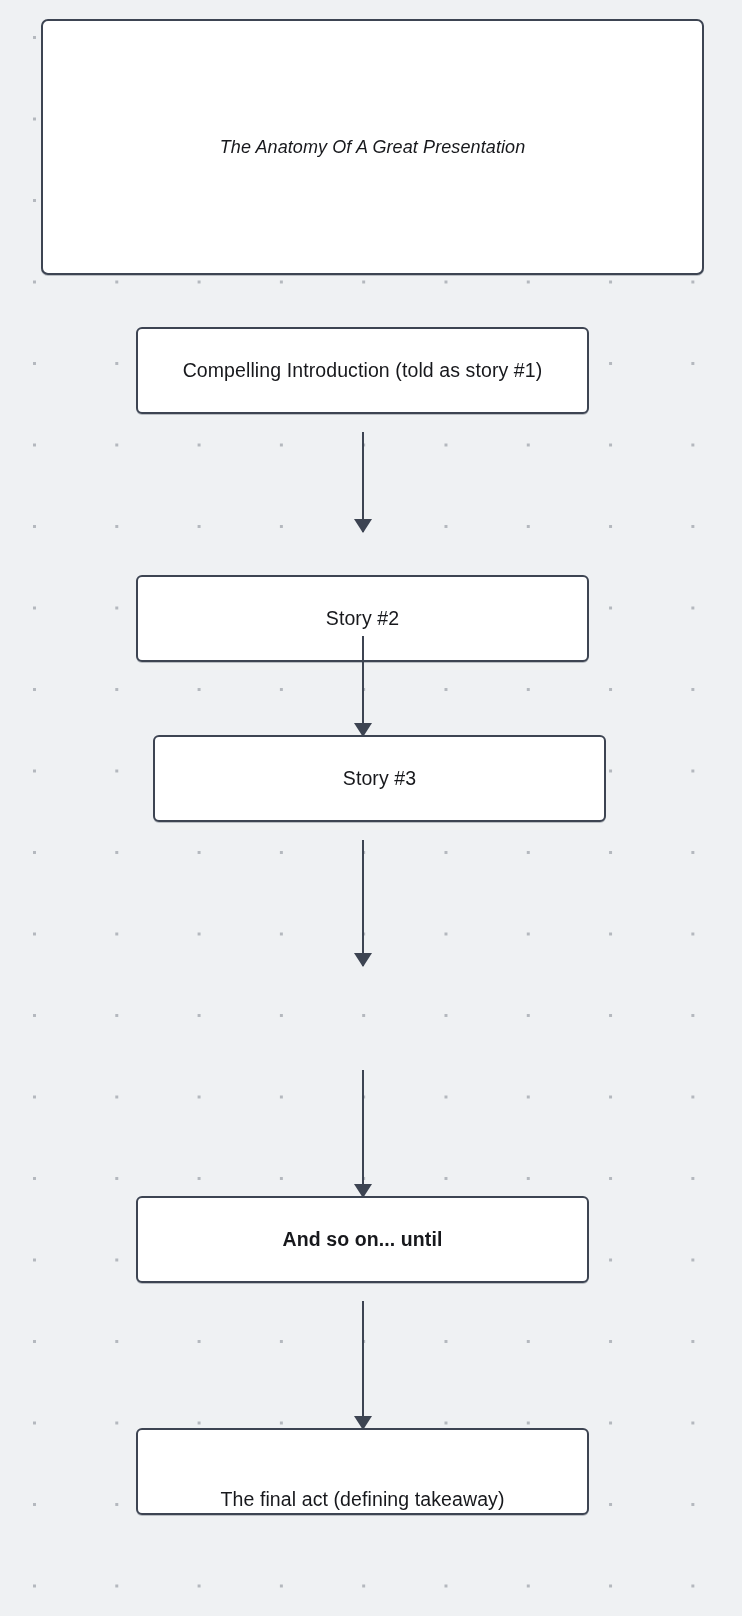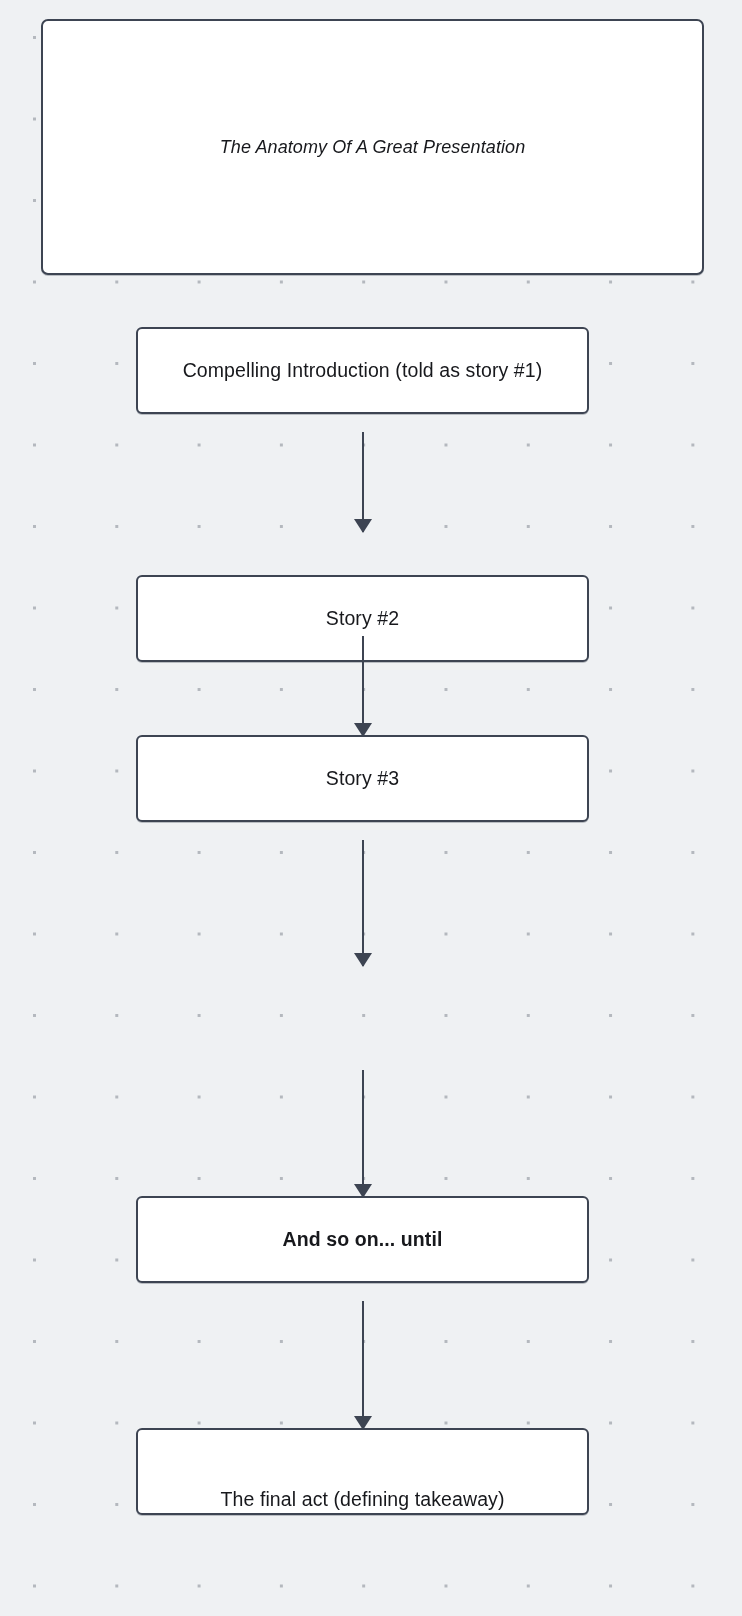--- a/index.html
+++ b/index.html
@@ -57,21 +57,21 @@
 
   .node.step-node {
     left: 136px;
     width: 453px;
     height: 87px;
   }
   .node.step-node .node-label { font-size: 19.5px; }
 
   .n-intro  { top: 327px; }
   .n-s2     { top: 531px; margin-top: 44px; }
-  .n-s3     { top: 735px; }
+  .n-s3     { top: 735px; margin-left: 17px; }
   .n-s4     { top: 965px; }
   .n-soon   { top: 1196px; font-weight: bold; }
   .n-final  { top: 1428px; align-items: flex-end; }
 
   
   .edge {
     position: absolute;
     left: 362px;
     width: 2.4px;
     background: #3d4452;

